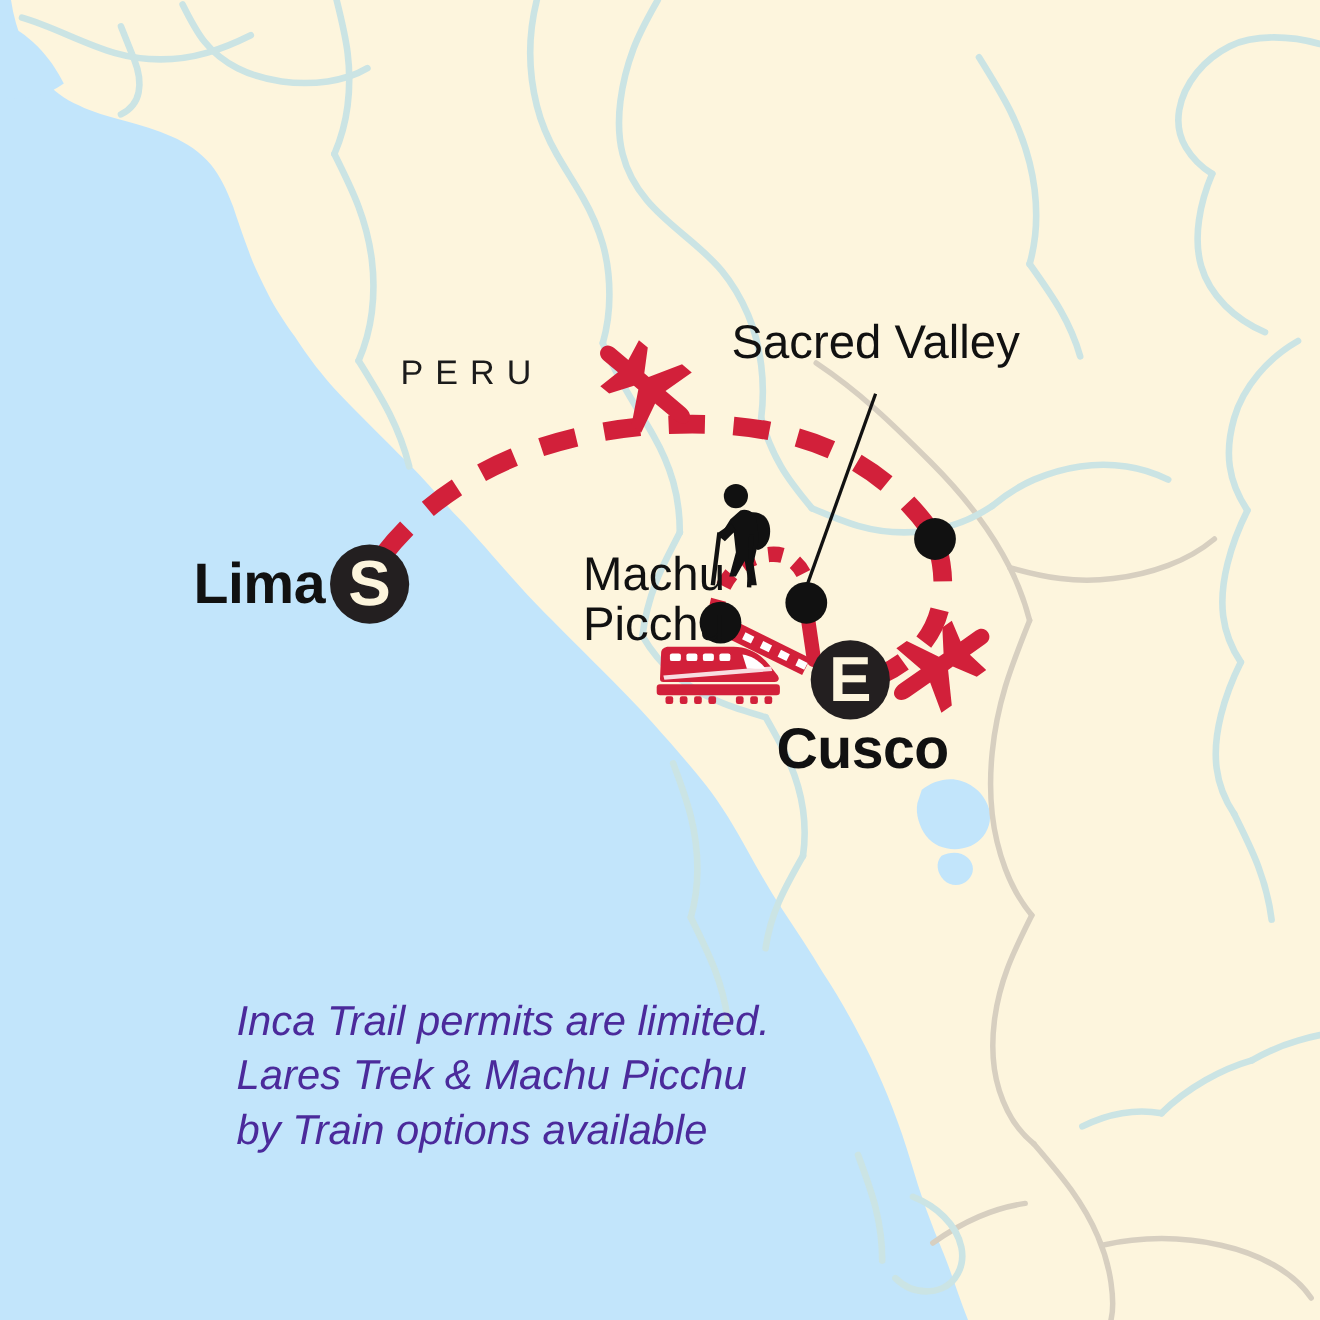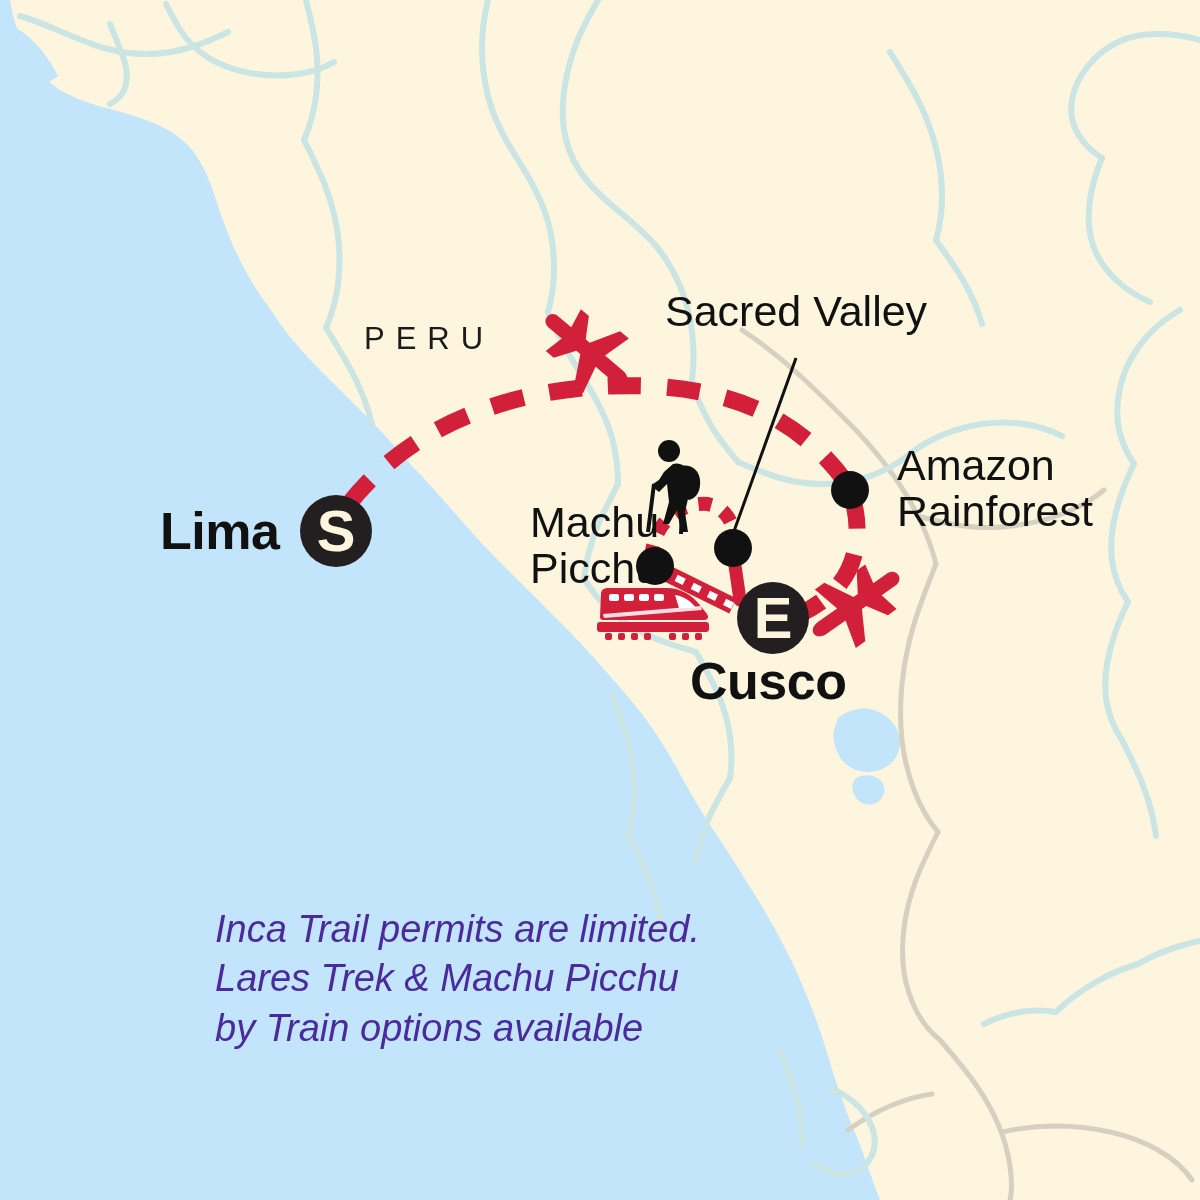--- a/index.html
+++ b/index.html
@@ -3,21 +3,21 @@
 <meta charset="utf-8">
 <title>Peru Tour Map</title>
 <style>
   html,body{margin:0;padding:0;background:#c2e5fb;}
   body{font-family:"Liberation Sans",sans-serif;}
   #map-root{position:relative;width:1200px;height:1200px;overflow:hidden;background:#fde047;}
   #map-svg{position:absolute;left:0;top:0;width:1200px;height:1200px;display:block;}
 
   .map-label{position:absolute;color:#111111;font-family:"Liberation Sans",sans-serif;white-space:pre;}
 
-  .city-label{font-weight:bold;font-size:52px;letter-spacing:-0.5px;line-height:1;}
+  .city-label{font-weight:bold;font-size:52px;letter-spacing:-0.5px;line-height:1;margin-left:16px;}
   .poi-label{font-weight:normal;font-size:43px;line-height:1.06;}
   .country-label{font-weight:normal;font-size:31px;letter-spacing:11px;color:#1b1b1b;}
 
   .note-block{position:absolute;color:#4b2a9b;font-style:italic;
       font-size:38px;line-height:1.30;font-family:"Liberation Sans",sans-serif;white-space:pre-line;}
 
   .marker{position:absolute;border-radius:50%;background:#231f20;
       display:flex;align-items:center;justify-content:center;}
   .marker span{color:#fdf5dd;font-weight:bold;font-family:"Liberation Sans",sans-serif;
       font-size:58px;line-height:1;letter-spacing:0;}
@@ -238,22 +238,20 @@
     <span>S</span>
   </div>
 
   <div class="map-label city-label" style="left:690px;top:655px;">Cusco</div>
   <div class="marker" style="left:737px;top:582px;width:72px;height:72px;">
     <span>E</span>
   </div>
 
   <div class="map-label poi-label" style="left:665px;top:289px;">Sacred Valley</div>
 
-  <div class="map-label poi-label" style="left:897px;top:443px;">Amazon
-Rainforest</div>
 
   <div class="map-label poi-label" style="left:486px;top:500px;margin-left:44px;">Machu
 Picchu</div>
 
   <div class="note-block" style="left:215px;top:905px;width:780px;">Inca Trail permits are limited.
 Lares Trek &amp; Machu Picchu
 by Train options available</div>
 
 </div>
 

